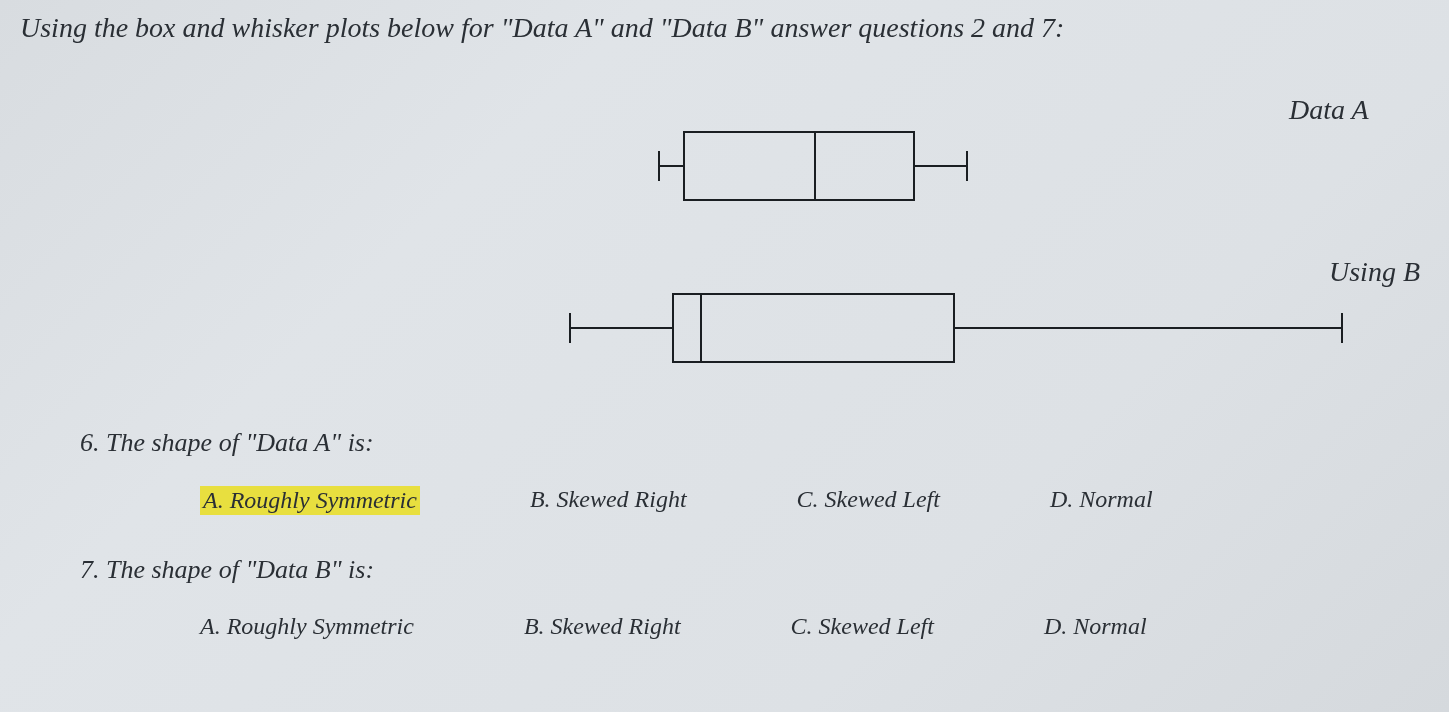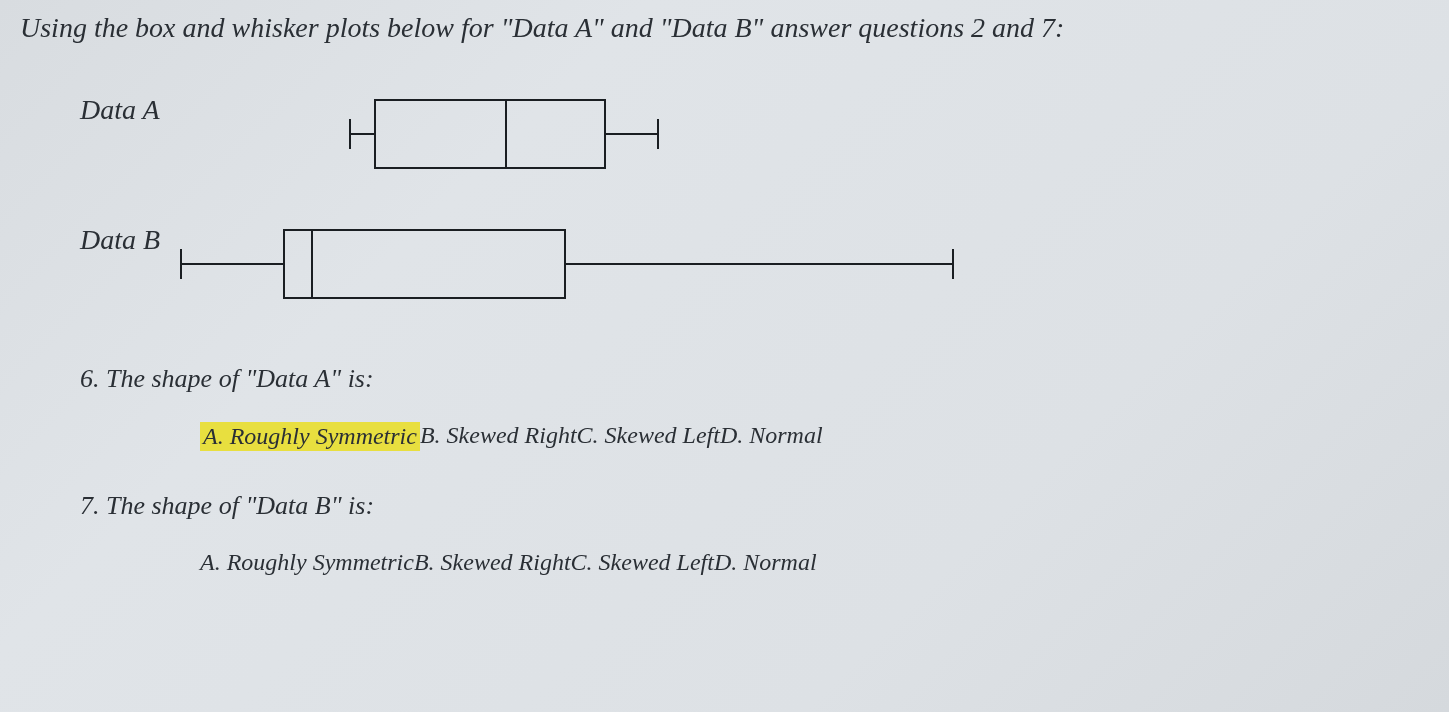--- a/index.html
+++ b/index.html
@@ -18,22 +18,23 @@
     font-style: italic;
     color: #2a2f35;
     margin-bottom: 50px;
   }
   .plot-area {
     margin-left: 60px;
     margin-bottom: 60px;
   }
   .plot-row {
     display: flex;
-    align-items: flex-start;
+    align-items: flex-end;
     margin-bottom: 50px;
+    flex-direction: column;
   }
   .plot-label {
     font-size: 28px;
     font-style: italic;
     color: #2a2f35;
     width: 140px;
   }
   .boxplot-canvas {
     position: relative;
     height: 80px;
@@ -75,20 +76,21 @@
     margin-bottom: 40px;
   }
   .q-text {
     font-size: 26px;
     font-style: italic;
     color: #2a2f35;
     margin-bottom: 28px;
   }
   .options {
     display: flex;
+    gap: 110px;
     margin-left: 120px;
   }
   .option {
     font-size: 24px;
     font-style: italic;
     color: #2a2f35;
     white-space: nowrap;
   }
   .highlighted {
     background: #e8df3f;
@@ -110,21 +112,21 @@
       <div class="whisker-line" style="left:129px; width:25px;"></div>
       <div class="box" style="left:154px; width:232px; height:70px;">
         <div class="median" style="left:129px;"></div>
       </div>
       <div class="whisker-line" style="left:386px; width:51px;"></div>
       <div class="whisker-cap" style="left:437px;"></div>
     </div>
   </div>
 
   <div class="plot-row" style="margin-bottom:30px;">
-    <div class="plot-label" style="width:100px;">Data B</div>
+    <div class="plot-label" style="width:100px;">Using B</div>
     <div class="boxplot-canvas" style="margin-left:-40px;">
 
       <div class="whisker-cap" style="left:40px;"></div>
       <div class="whisker-line" style="left:40px; width:103px;"></div>
       <div class="box" style="left:143px; width:283px; height:70px;">
         <div class="median" style="left:26px;"></div>
       </div>
       <div class="whisker-line" style="left:426px; width:386px;"></div>
       <div class="whisker-cap" style="left:812px;"></div>
     </div>

